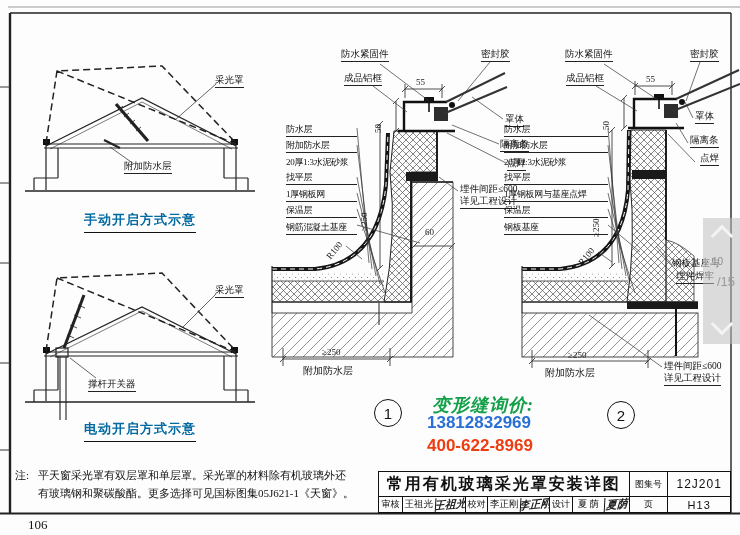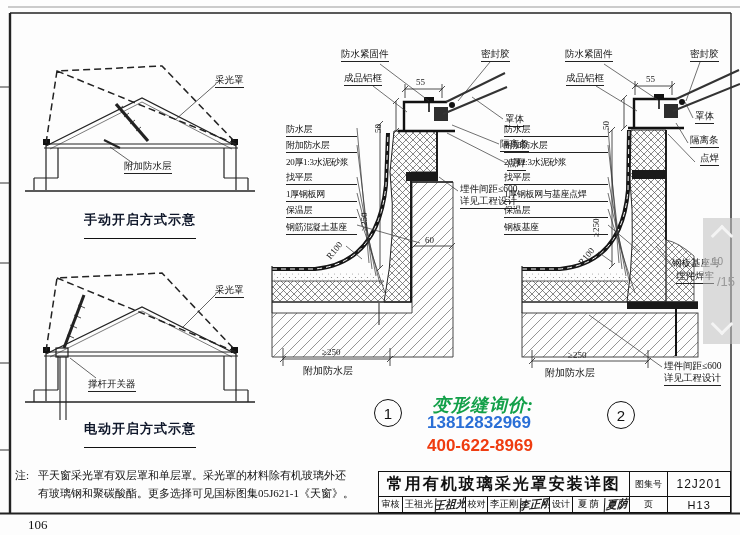--- a/index.html
+++ b/index.html
@@ -4,21 +4,21 @@
 <style>
   html,body{margin:0;padding:0;}
   body{width:740px;height:535px;background:#fff;overflow:hidden;}
   #page{position:relative;width:740px;height:535px;background:#fdfdfd;font-family:"Liberation Sans",sans-serif;}
   svg{position:absolute;left:0;top:0;}
   .t{position:absolute;font-family:"Liberation Serif",serif;font-size:9.5px;color:#111;white-space:nowrap;line-height:1;z-index:3;}
   .ul{border-bottom:1px solid #222;padding-bottom:1px;}
   .dim{font-size:9px;color:#222;}
   .rot{transform:rotate(-90deg);transform-origin:0 100%;}
   .rotr{transform:rotate(-50deg);transform-origin:0 100%;}
-  .caption{position:absolute;font-family:"Liberation Sans",sans-serif;font-weight:bold;font-size:13px;letter-spacing:1px;color:#0f172a;border-bottom:1.6px solid #111;padding-bottom:9px;z-index:3;white-space:nowrap;}
+  .caption{position:absolute;font-family:"Liberation Sans",sans-serif;font-weight:bold;font-size:13px;letter-spacing:1px;color:#0369a1;border-bottom:1.6px solid #111;padding-bottom:3px;z-index:3;white-space:nowrap;}
   .list{position:absolute;z-index:3;}
   .li{width:71px;height:15.5px;font-family:"Liberation Serif",serif;font-size:9px;color:#111;border-bottom:1px solid #222;display:flex;align-items:flex-end;white-space:nowrap;letter-spacing:-0.3px;}
   .li.nb{border-bottom:none;}
   .list2 .li{width:104px;}
   .circle{position:absolute;width:26px;height:26px;border:1.4px solid #111;border-radius:50%;display:flex;align-items:center;justify-content:center;font-size:15px;color:#111;background:transparent;z-index:3;font-family:"Liberation Sans",sans-serif;}
   .ad-title{position:absolute;left:432px;top:393px;color:#13a049;font-weight:bold;font-style:italic;font-size:18px;letter-spacing:1px;z-index:3;font-family:"Liberation Serif",serif;}
   .ad-blue{position:absolute;left:427px;top:413px;color:#2a6fd6;font-weight:bold;font-size:17px;z-index:3;font-family:"Liberation Sans",sans-serif;}
   .ad-red{position:absolute;left:427px;top:436px;color:#ef3c10;font-weight:bold;font-size:17px;z-index:3;font-family:"Liberation Sans",sans-serif;}
   .notes{position:absolute;left:15px;top:466px;width:360px;font-family:"Liberation Serif",serif;font-size:11px;color:#111;line-height:18px;z-index:3;}
   .notes .body{position:absolute;left:23px;top:0;font-family:Liberation Serif, serif;}
@@ -198,21 +198,21 @@
 
 <div class="t ul" style="left:505px;top:115px;">罩体</div>
 <div class="t ul" style="left:500px;top:140px;">隔离条</div>
 <div class="t ul" style="left:507px;top:159px;">点焊</div>
 <div class="t" style="left:460px;top:185px;">埋件间距≤600</div>
 <div class="t ul" style="left:460px;top:197px;">详见工程设计</div>
 
 <div class="t dim" style="left:416px;top:78px;">55</div>
 <div class="t dim rot" style="left:383px;top:124px;">50</div>
 <div class="t dim rot" style="left:369px;top:222px;">≥250</div>
-<div class="t dim" style="left:425px;top:236px;">60</div>
+<div class="t dim" style="left:425px;top:228px;">60</div>
 <div class="t dim rotr" style="left:332px;top:252px;">R100</div>
 <div class="t dim" style="left:322px;top:348px;">≥250</div>
 <div class="t" style="left:303px;top:366px;font-size:10px;">附加防水层</div>
 <div class="circle" style="left:374px;top:399px;">1</div>
 
 <div class="t ul" style="left:565px;top:50px;">防水紧固件</div>
 <div class="t ul" style="left:566px;top:74px;">成品铝框</div>
 <div class="t ul" style="left:690px;top:50px;">密封胶</div>
 
 <div class="list list2" style="left:504px;top:120px;">

